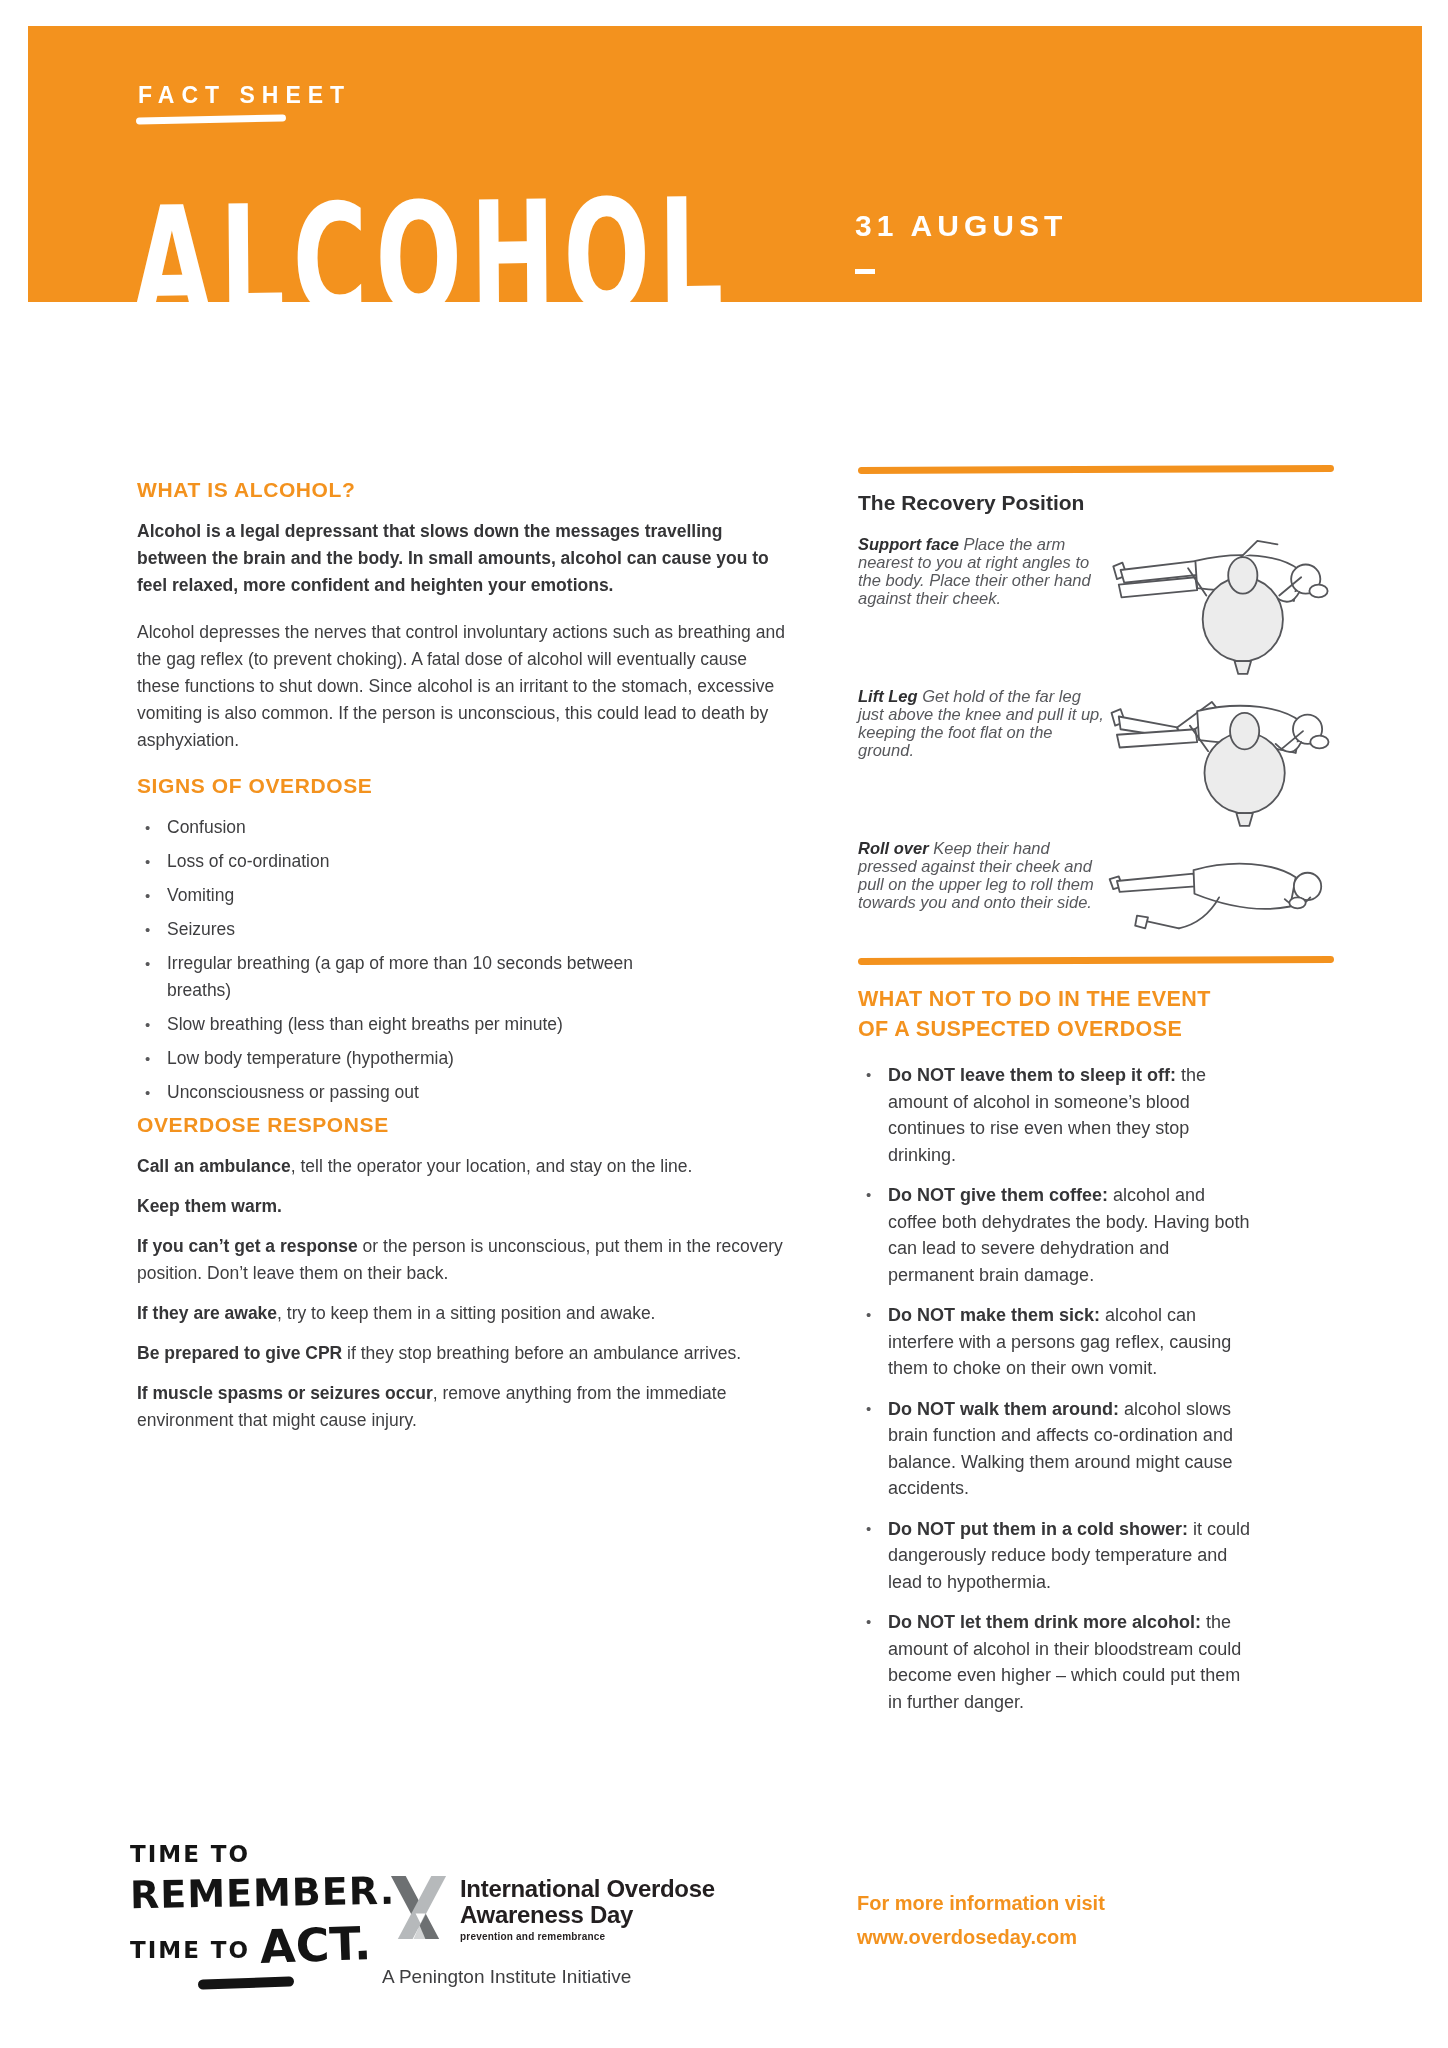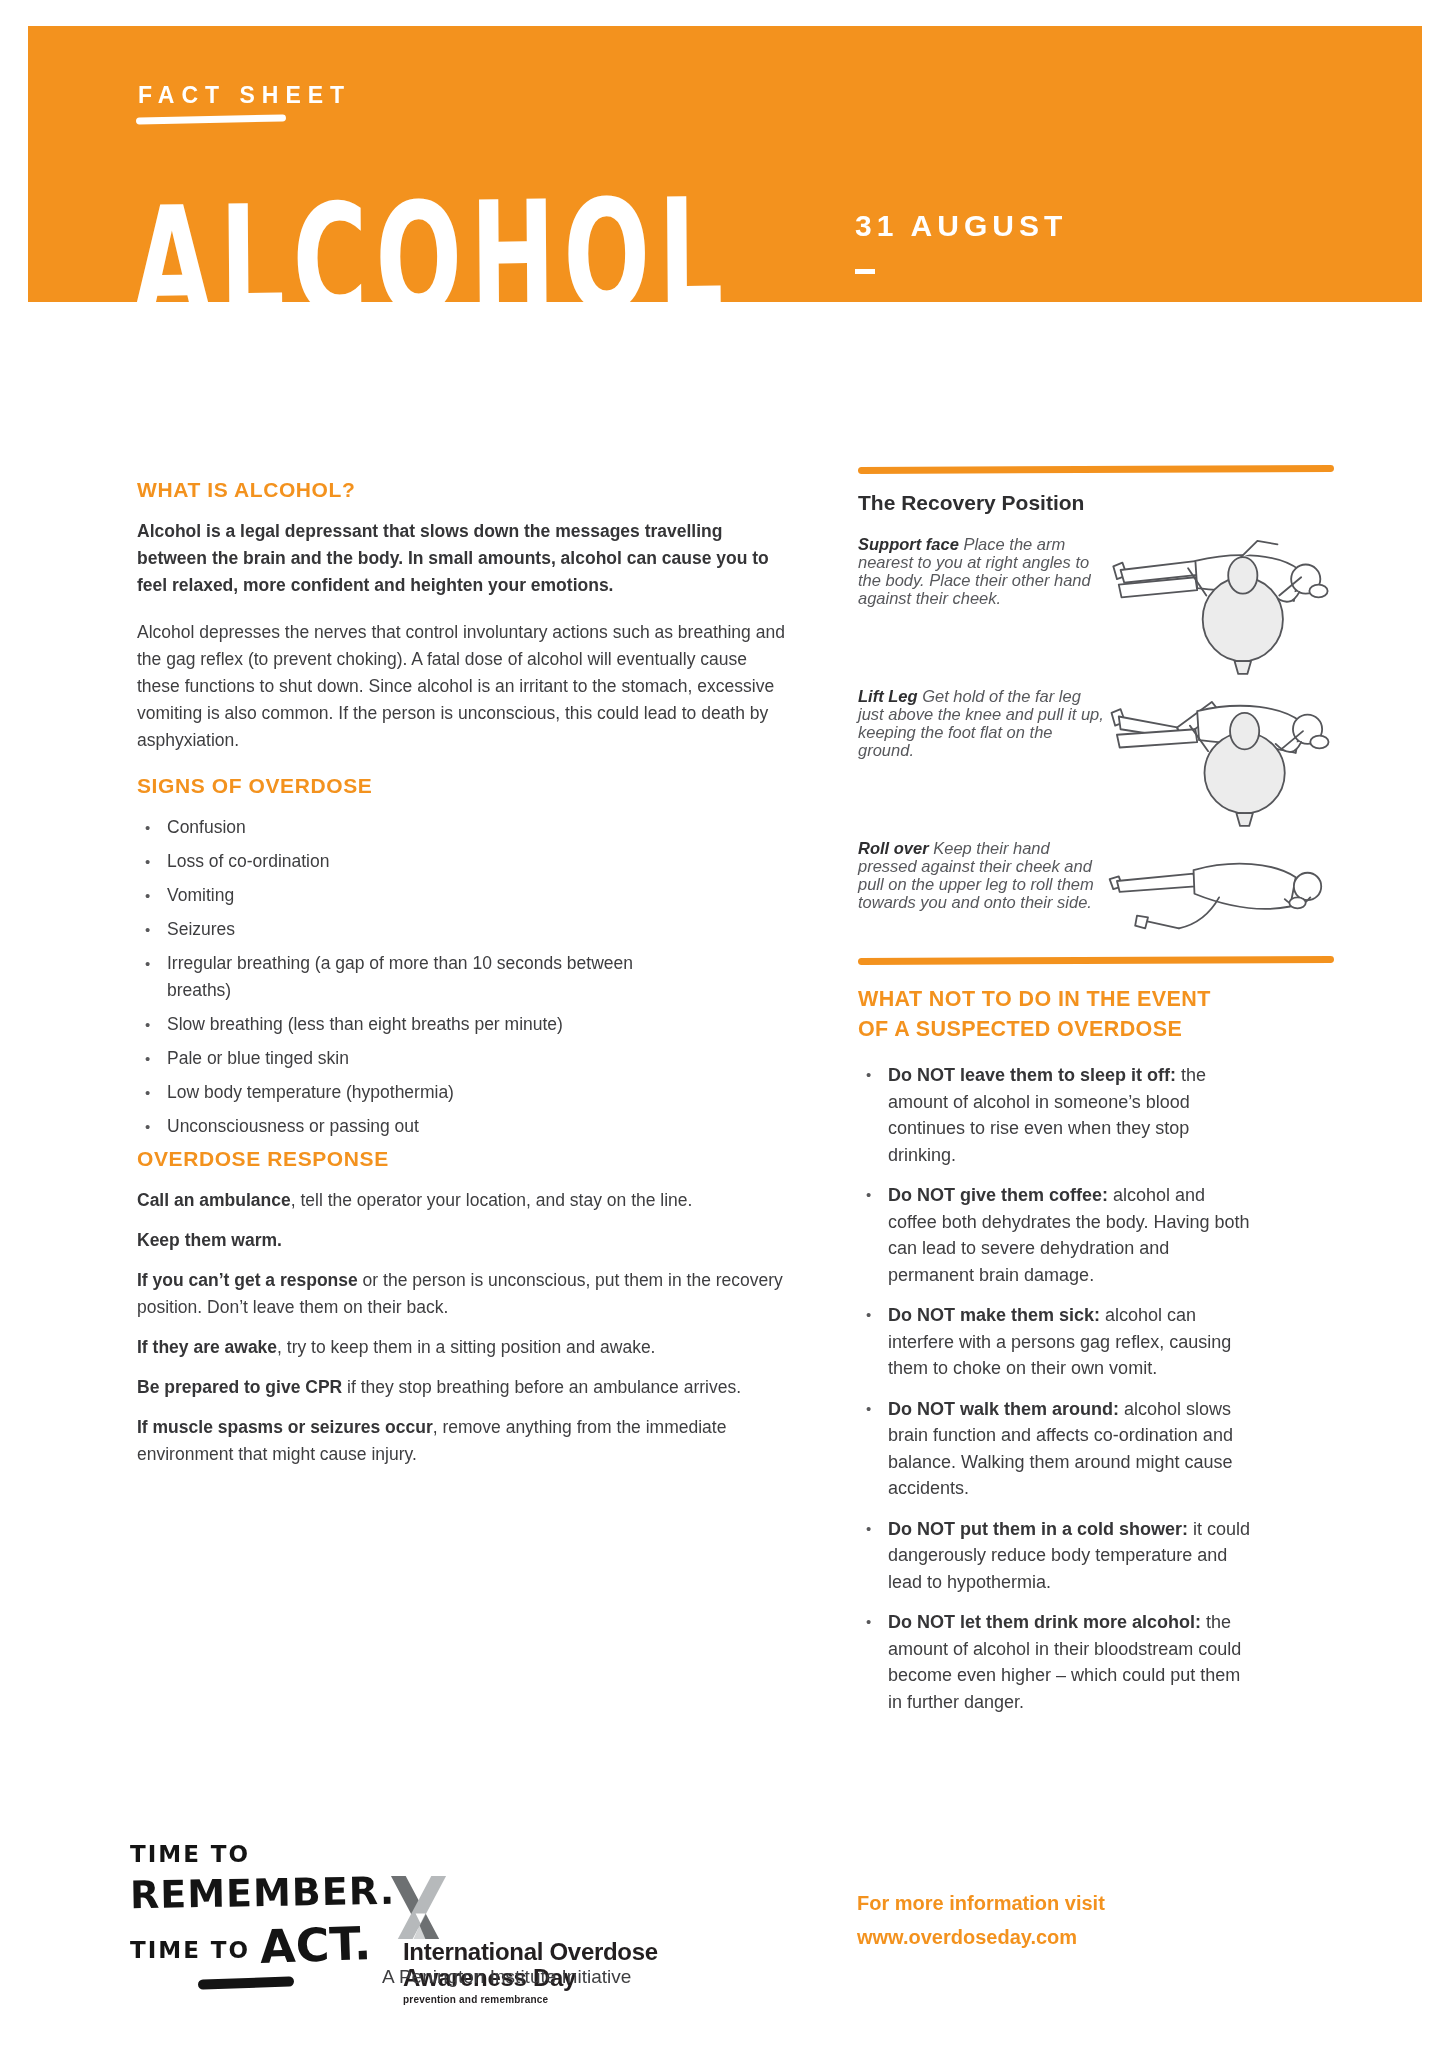--- a/index.html
+++ b/index.html
@@ -48,21 +48,21 @@
   
   .ttr{position:absolute;left:130px;top:1843px;color:#141414;font-family:"DejaVu Sans",sans-serif;
     font-weight:bold;line-height:1;}
   .ttr .l1{font-size:23px;letter-spacing:2px;}
   .ttr .l2{font-size:38px;letter-spacing:1px;margin-top:8px;transform:rotate(-1deg);}
   .ttr .l3{display:flex;align-items:flex-end;gap:10px;margin-top:10px;}
   .ttr .l3a{font-size:23px;letter-spacing:2px;padding-bottom:6px;}
   .ttr .l3b{font-size:46px;transform:rotate(-2deg);}
   .ttr-rule{width:96px;height:10px;background:#141414;border-radius:5px;margin:10px 0 0 68px;
     transform:rotate(-2deg);}
-  .ioad{position:absolute;left:390px;top:1876px;display:flex;align-items:flex-start;flex-direction:column;}
+  .ioad{position:absolute;left:390px;top:1876px;display:flex;align-items:flex-start;}
   .ioad-mark{width:57px;height:63px;flex:none;}
   .ioad-text{margin-left:13px;color:#231f20;}
   .ioad-text .t1{font-size:24px;font-weight:bold;line-height:26px;letter-spacing:-0.3px;}
   .ioad-text .tag{font-size:10px;font-weight:bold;margin-top:3px;letter-spacing:0.2px;}
   .initiative{position:absolute;left:382px;top:1966px;font-size:19px;color:#3e3e40;}
   .more-info{position:absolute;left:857px;top:1886px;color:#f3921e;font-weight:bold;
     font-size:20px;line-height:34px;}
   .illus{stroke:#55565a;stroke-width:2;fill:#ffffff;stroke-linecap:round;stroke-linejoin:round;}
 </style>
 </head>
@@ -91,21 +91,20 @@
     <p>Alcohol depresses the nerves that control involuntary actions such as breathing and the gag reflex (to prevent choking). A fatal dose of alcohol will eventually cause these functions to shut down. Since alcohol is an irritant to the stomach, excessive vomiting is also common. If the person is unconscious, this could lead to death by asphyxiation.</p>
 
     <h2 class="section mt">SIGNS OF OVERDOSE</h2>
     <ul class="plain">
       <li>Confusion</li>
       <li>Loss of co-ordination</li>
       <li>Vomiting</li>
       <li>Seizures</li>
       <li>Irregular breathing (a gap of more than 10 seconds between breaths)</li>
       <li>Slow breathing (less than eight breaths per minute)</li>
-      <li>Pale or blue tinged skin</li>
       <li>Low body temperature (hypothermia)</li>
       <li>Unconsciousness or passing out</li>
     </ul>
 
     <h2 class="section mt">OVERDOSE RESPONSE</h2>
     <div class="resp">
       <p><strong>Call an ambulance</strong><span>, tell the operator your location, and stay on the line.</span></p>
       <p><strong>Keep them warm.</strong><span></span></p>
       <p><strong>If you can’t get a response</strong><span> or the person is unconscious, put them in the recovery position. Don’t leave them on their back.</span></p>
       <p><strong>If they are awake</strong><span>, try to keep them in a sitting position and awake.</span></p>

